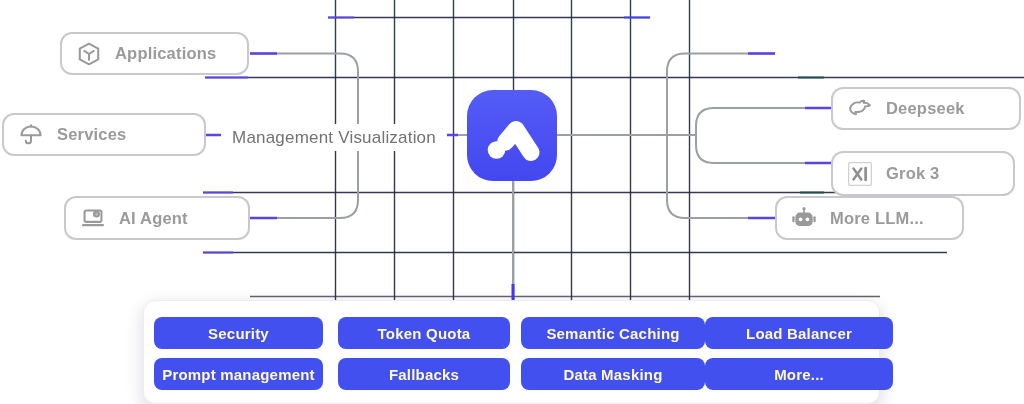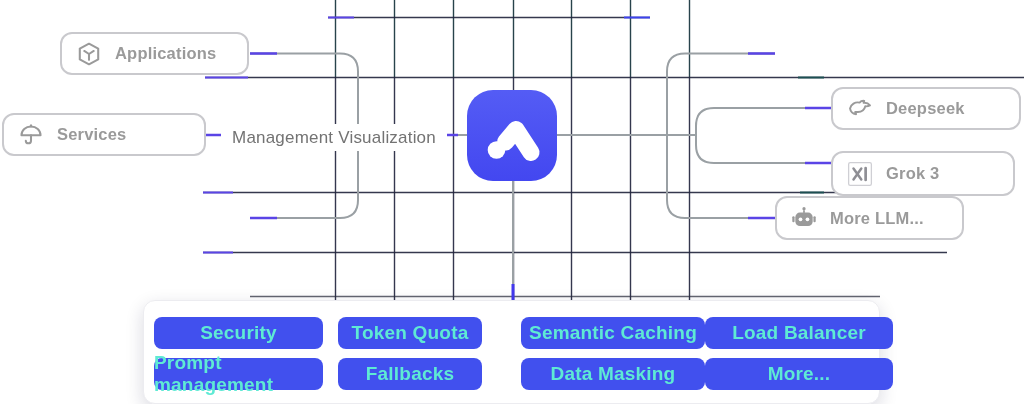--- a/index.html
+++ b/index.html
@@ -22,26 +22,26 @@
     position:absolute;z-index:3;left:467px;top:90px;width:90px;height:91px;border-radius:26px;
     background:linear-gradient(180deg,#545cf5 0%,#4347f0 100%);
     display:flex;align-items:center;justify-content:center;
   }
   #feature-panel{
     position:absolute;z-index:4;left:143px;top:300px;width:737px;height:104px;
     background:#ffffff;border:1px solid #ececf0;border-radius:12px;
     box-shadow:0 6px 18px rgba(20,20,60,.16);box-sizing:border-box;
   }
   .feature-btn{
-    position:absolute;height:32px;border-radius:8px;background:#4150ee;color:#5eead4;
-    display:flex;align-items:center;justify-content:center;font-weight:bold;font-size:19px;
+    position:absolute;height:32px;border-radius:8px;background:#4150ee;color:#fef9c3;
+    display:flex;align-items:center;justify-content:center;font-weight:bold;font-size:15px;
     letter-spacing:.2px;cursor:pointer;border:none;
   }
   .r1{top:16px;}.r2{top:57px;}
-  .c1{left:10px;width:169px;}.c2{left:194px;width:144px;}.c3{left:377px;width:184px;}.c4{left:561px;width:188px;}
+  .c1{left:10px;width:169px;}.c2{left:194px;width:172px;}.c3{left:377px;width:184px;}.c4{left:561px;width:188px;}
 </style>
 </head>
 <body>
 
 <div id="stage">
 
   <svg id="lines" width="1024" height="404" viewBox="0 0 1024 404">
 
     <g stroke-width="1.4" opacity="0.92">
       <line x1="335.5" y1="0" x2="335.5" y2="77" stroke="#16343c"></line>
@@ -113,20 +113,29 @@
 
   <div class="node" style="left:2px;top:113px;width:204px;align-items:center;">
     <svg class="icn" viewBox="0 0 24 24" fill="none" stroke="#9a9a9a" stroke-width="1.9" stroke-linejoin="round" stroke-linecap="round">
       <path d="M12 4.2 V3"></path>
       <path d="M3.2 12.2 C3.2 7.4 7.1 4.2 12 4.2 C16.9 4.2 20.8 7.4 20.8 12.2 Z"></path>
       <path d="M12 12.2 V17.3 A2.4 2.4 0 0 1 7.2 17.3"></path>
     </svg>
     <span>Services</span>
   </div>
 
+  <div class="node" style="left:64px;top:196px;width:186px;height:44px;">
+    <svg class="icn" viewBox="0 0 24 24" fill="none" stroke="#9a9a9a" stroke-width="1.9" stroke-linejoin="round" stroke-linecap="round">
+      <rect x="4.2" y="5" width="15.6" height="10.6" rx="1.5"></rect>
+      <path d="M2.8 18.6 H21.2"></path>
+      <circle cx="15.2" cy="8.4" r="2.3"></circle>
+      <circle cx="15.2" cy="8.4" r="0.4" fill="#9a9a9a"></circle>
+    </svg>
+    <span>AI Agent</span>
+  </div>
 
 
   <div class="node" style="left:831px;top:87px;width:190px;">
     <svg class="icn" viewBox="0 0 24 24" fill="none" stroke="#9a9a9a" stroke-width="1.8" stroke-linejoin="round" stroke-linecap="round">
       <path d="M2.8 11.5 C3.6 7.6 7.6 5.2 11.6 6.1 C12.6 4.9 14.2 4.3 15.9 4.5 L15.3 6.3 C17.6 6.0 19.8 6.9 21.2 8.7 C19.9 9.4 18.4 9.7 16.9 9.5 C16.1 12.7 13.4 14.8 10.1 14.8 H7.6 L8.4 16.8 C5.6 16.5 3.2 14.4 2.8 11.5 Z"></path>
     </svg>
     <span>Deepseek</span>
   </div>
 
   <div class="node" style="left:831px;top:143px;width:184px;height:45px;margin-top:8px;">

